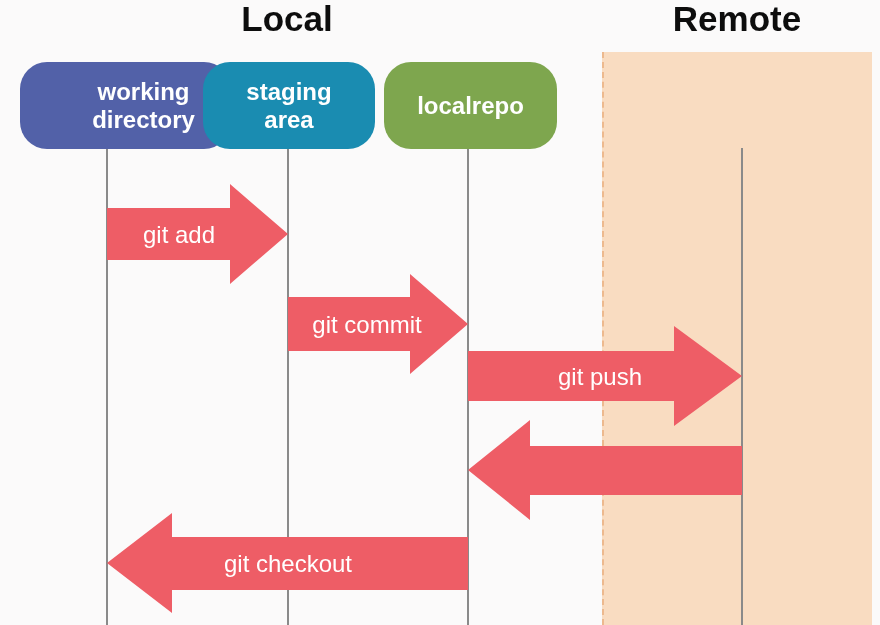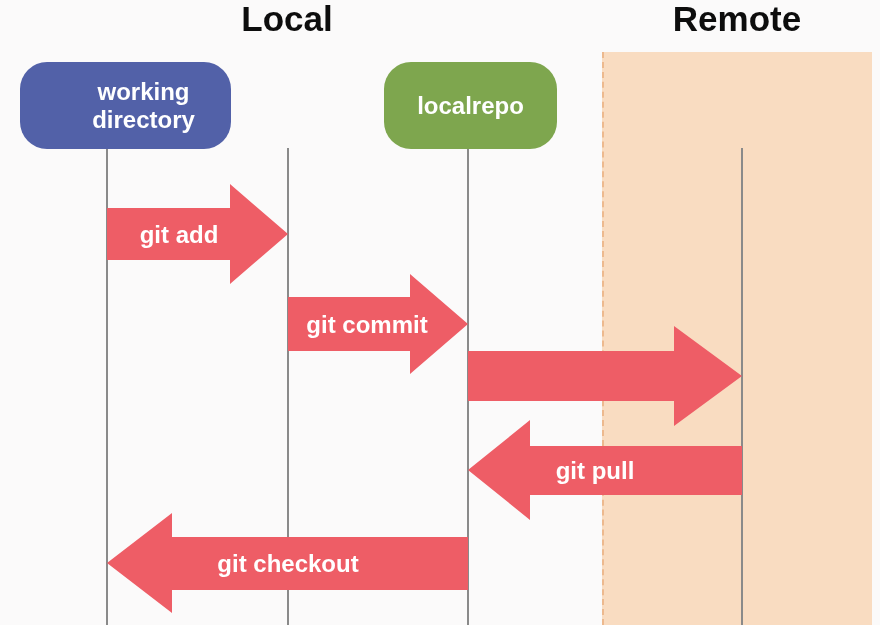--- a/index.html
+++ b/index.html
@@ -65,21 +65,21 @@
     left: 0;
     top: 0;
     width: 880px;
     height: 625px;
   }
   .arrow-label {
     position: absolute;
     transform: translate(-50%, -50%);
     color: #ffffff;
     font-size: 24px;
-    font-weight: bold;
+    font-weight: normal;
     white-space: nowrap;
   }
 </style>
 </head>
 <body>
 
 <div class="canvas">
 
   <div class="remote-panel" style="background-color: rgb(249, 220, 193); border-left-color: rgb(237, 185, 142);"></div>
 
@@ -87,30 +87,33 @@
   <div class="section-title title-remote" style="color: rgb(13, 13, 13);">Remote</div>
 
   <div class="lifeline" style="left: 106px; background-color: rgb(138, 138, 138);"></div>
   <div class="lifeline" style="left: 287px; background-color: rgb(138, 138, 138);"></div>
   <div class="lifeline" style="left: 467px; background-color: rgb(138, 138, 138);"></div>
   <div class="lifeline" style="left: 741px; background-color: rgb(138, 138, 138);"></div>
 
   <div class="node" style="left: 20px; width: 175px; background-color: rgb(82, 97, 168); padding-left: 36px;">
     <div class="node-label">working directory</div>
   </div>
+  <div class="node" style="left: 203px; width: 172px; background-color: rgb(26, 140, 177);">
+    <div class="node-label">staging area</div>
+  </div>
   <div class="node" style="left: 384px; width: 173px; background-color: rgb(126, 166, 78);">
     <div class="node-label">localrepo</div>
   </div>
 
   <svg class="arrows-svg" viewBox="0 0 880 625">
     <polygon points="107,208 230,208 230,184 288,234 230,284 230,260 107,260" style="fill: rgb(238, 93, 102);"></polygon>
     <polygon points="288,297 410,297 410,274 468,324 410,374 410,351 288,351" style="fill: rgb(238, 93, 102);"></polygon>
     <polygon points="468,351 674,351 674,326 742,376 674,426 674,401 468,401" style="fill: rgb(238, 93, 102);"></polygon>
     <polygon points="468,470 530,420 530,446 742,446 742,495 530,495 530,520" style="fill: rgb(238, 93, 102);"></polygon>
     <polygon points="107,563 172,513 172,537 468,537 468,590 172,590 172,613" style="fill: rgb(238, 93, 102);"></polygon>
   </svg>
 
   <div class="arrow-label" style="left:179px; top:235px;">git add</div>
   <div class="arrow-label" style="left:367px; top:325px;text-align:right;">git commit</div>
-  <div class="arrow-label" style="left:595px; top:471px;">git pull</div>
+  <div class="arrow-label" style="left:600px; top:377px;">git push</div>
   <div class="arrow-label" style="left:288px; top:564px;text-align:center;">git checkout</div>
 
 </div>
 
 </body></html>

